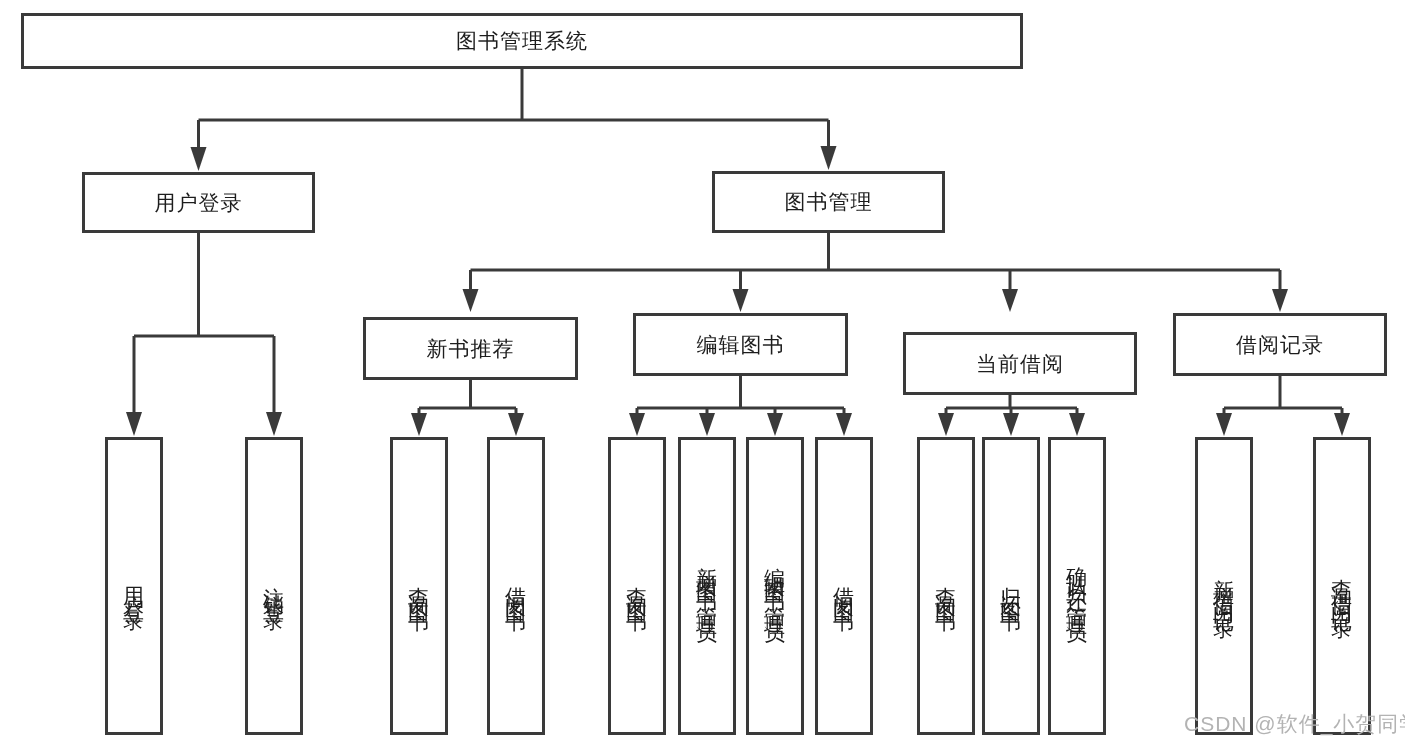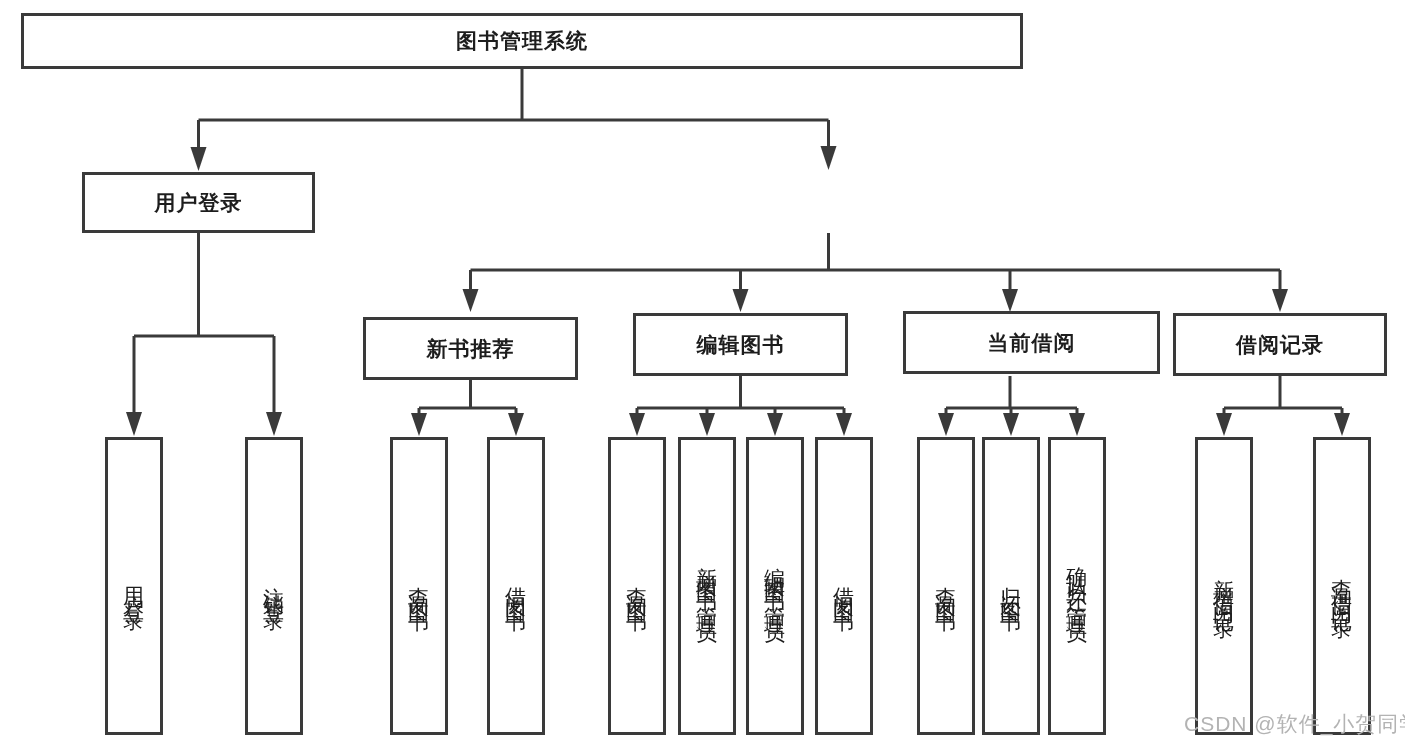--- a/index.html
+++ b/index.html
@@ -27,21 +27,20 @@
     border: 3px solid #3a3a3a;
     background: #ffffff;
     display: flex;
     align-items: center;
     justify-content: center;
     color: #1d1d1d;
     font-size: 21px;
     letter-spacing: 1px;
     text-align: center;
     line-height: 1.2;
-    font-weight: bold;
   }
   .vbox {
     position: absolute;
     box-sizing: border-box;
     border: 3px solid #3a3a3a;
     background: #ffffff;
     display: flex;
     align-items: center;
     justify-content: center;
     color: #1d1d1d;
@@ -56,21 +55,21 @@
     letter-spacing: 8px;
     line-height: 1;
     white-space: nowrap;
   }
   
   .n-root   { left: 21px;   top: 13px;  width: 1002px; height: 56px; }
   .n-login  { left: 82px;   top: 172px; width: 233px;  height: 61px; }
   .n-mgmt   { left: 712px;  top: 171px; width: 233px;  height: 62px; }
   .n-rec    { left: 363px;  top: 317px; width: 215px;  height: 63px; }
   .n-borrow { left: 633px;  top: 313px; width: 215px;  height: 63px; }
-  .n-cur    { left: 903px;  top: 311px; width: 257px;  height: 63px; }
+  .n-cur    { left: 903px;  top: 332px; width: 234px;  height: 63px; }
   .n-log    { left: 1173px; top: 313px; width: 214px;  height: 63px; }
   
   .l-1  { left: 105px; }
   .l-2  { left: 245px; }
   .l-3  { left: 390px; }
   .l-4  { left: 487px; }
   .l-5  { left: 608px; }
   .l-6  { left: 678px; }
   .l-7  { left: 746px; }
   .l-8  { left: 815px; }
@@ -158,20 +157,23 @@
     <polygon class="ah" points="1342,436 1334,413 1350,413"></polygon>
   </svg>
 
   <div class="box n-root">
     <span>图书管理系统</span>
   </div>
 
   <div class="box n-login">
     <span>用户登录</span>
   </div>
+  <div class="box n-mgmt">
+    <span>图书管理</span>
+  </div>
 
   <div class="box n-rec">
     <span>新书推荐</span>
   </div>
   <div class="box n-borrow">
     <span>编辑图书</span>
   </div>
   <div class="box n-cur">
     <span>当前借阅</span>
   </div>

